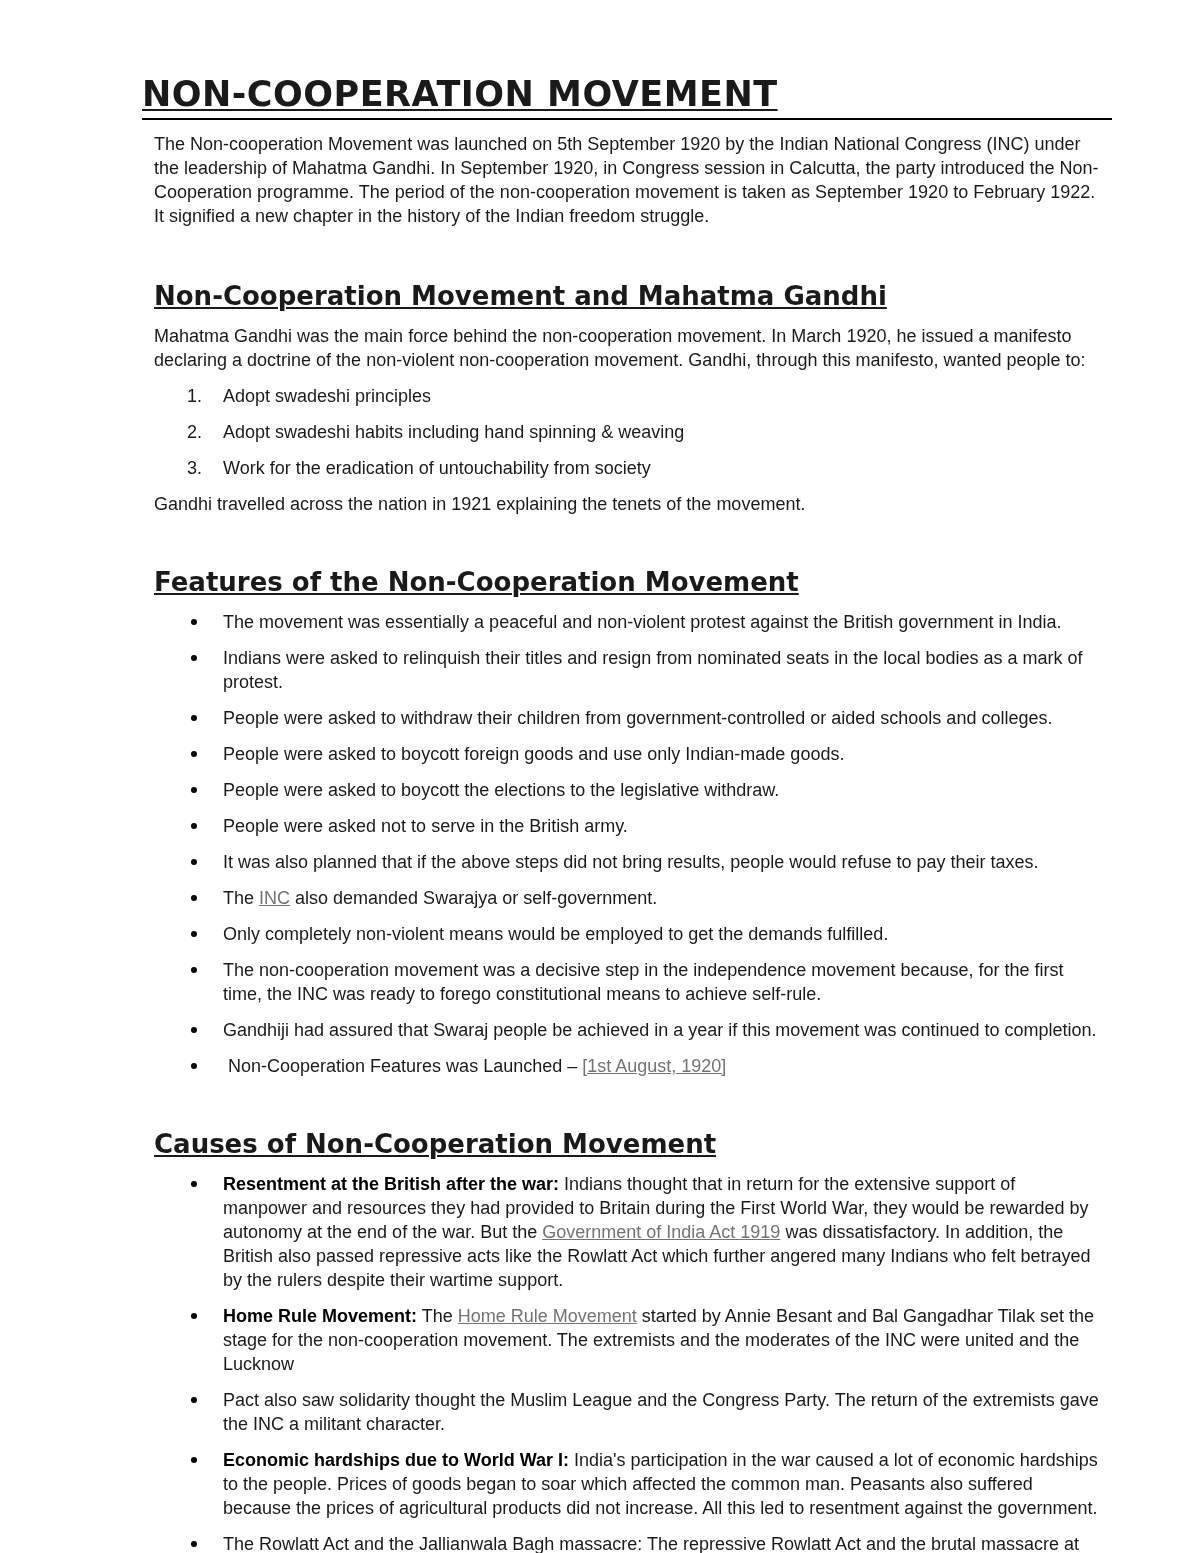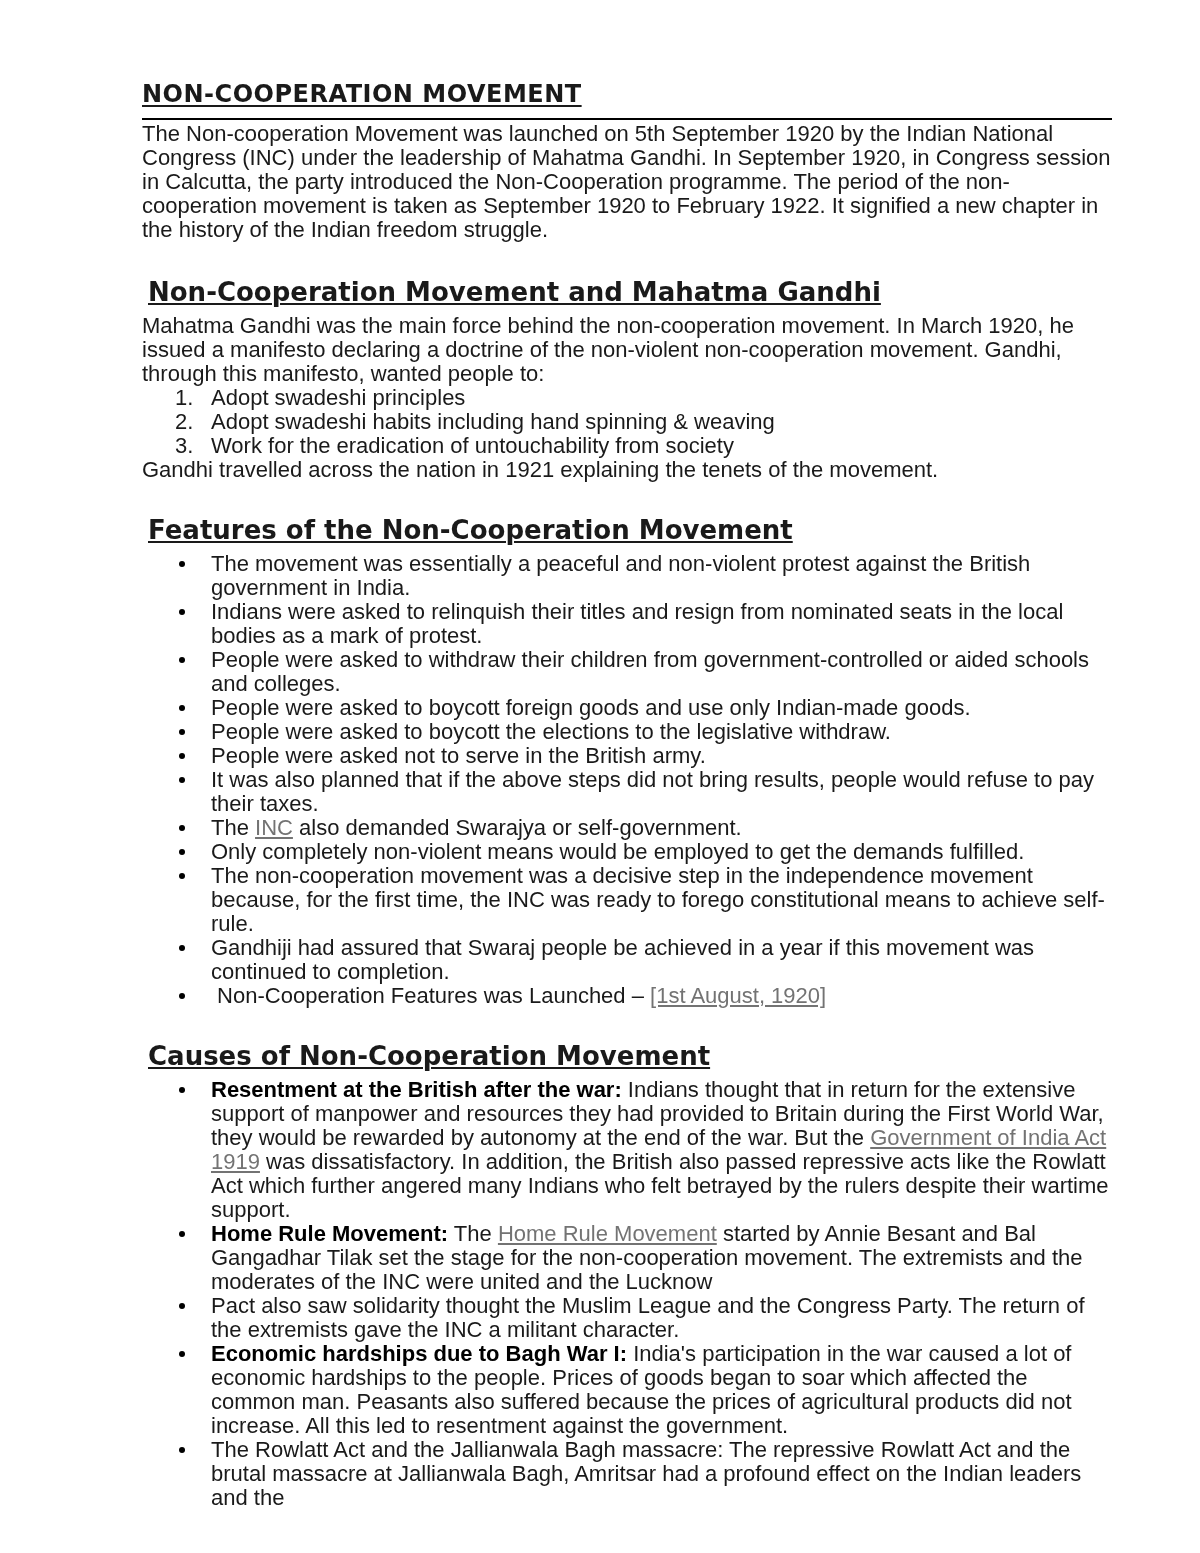--- a/index.html
+++ b/index.html
@@ -3,29 +3,29 @@
 <meta charset="utf-8">
 <style>
   html, body { margin: 0; padding: 0; background: #ffffff; }
   body {
     width: 1200px; height: 1553px; position: relative; overflow: hidden;
     font-family: "Liberation Sans", sans-serif; color: #1a1a1a;
   }
   .page { position: absolute; left: 142px; top: 72px; width: 970px; }
   .doc-title {
     font-family: "DejaVu Sans", sans-serif; font-weight: bold;
-    font-size: 24px; line-height: 44px; margin: 0;
+    font-size: 35px; line-height: 44px; margin: 0;
     text-decoration: underline; text-decoration-thickness: 2px; text-underline-offset: 3px;
     letter-spacing: 0.5px;
   }
   .title-rule { border: 0; border-top: 2px solid #000; margin: 2px 0 2px 0; }
-  p, li { font-size: 22px; line-height: 24px; margin: 0; }
+  p, li { font-size: 18px; line-height: 24px; margin: 12px; }
   .h2 {
     font-family: "DejaVu Sans", sans-serif; font-weight: bold;
-    font-size: 26px; line-height: 32px; margin: 6px;
+    font-size: 26px; line-height: 32px; margin: 12px;
     text-decoration: underline; text-decoration-thickness: 2px; text-underline-offset: 2px;
   }
   .gap-lg { height: 28px; }
   .gap-md { height: 26px; }
   ol, ul { margin: 0; padding: 0; }
   ol.num { list-style: none; }
   ol.num li { position: relative; padding-left: 69px; }
   ol.num li .n { position: absolute; left: 33px; }
   ul.bul { list-style: none; }
   ul.bul li { position: relative; padding-left: 69px; }
@@ -76,17 +76,17 @@
     <li><span class="b"></span><span style="white-space:pre"> Non-Cooperation Features was Launched – </span><a class="link" href="#">[1st August, 1920]</a></li>
   </ul>
 
   <div class="gap-md"></div>
 
   <h2 class="h2">Causes of Non-Cooperation Movement</h2>
   <ul class="bul">
     <li><span class="b"></span><strong>Resentment at the British after the war:</strong><span> Indians thought that in return for the extensive support of manpower and resources they had provided to Britain during the First World War, they would be rewarded by autonomy at the end of the war. But the </span><a class="link" href="#">Government of India Act 1919</a><span> was dissatisfactory. In addition, the British also passed repressive acts like the Rowlatt Act which further angered many Indians who felt betrayed by the rulers despite their wartime support.</span></li>
     <li><span class="b"></span><strong>Home Rule Movement:</strong><span> The </span><a class="link" href="#">Home Rule Movement</a><span> started by Annie Besant and Bal Gangadhar Tilak set the stage for the non-cooperation movement. The extremists and the moderates of the INC were united and the Lucknow</span></li>
     <li><span class="b"></span><span>Pact also saw solidarity thought the Muslim League and the Congress Party. The return of the extremists gave the INC a militant character.</span></li>
-    <li><span class="b"></span><strong>Economic hardships due to Bagh War I:</strong><span> India's participation in the war caused a lot of economic hardships to the people. Prices of goods began to soar which affected the common man. Peasants also suffered because the prices of agricultural products did not increase. All this led to resentment against the government.</span></li>
+    <li><span class="b"></span><strong>Economic hardships due to World War I:</strong><span> India's participation in the war caused a lot of economic hardships to the people. Prices of goods began to soar which affected the common man. Peasants also suffered because the prices of agricultural products did not increase. All this led to resentment against the government.</span></li>
     <li><span class="b"></span><span>The Rowlatt Act and the Jallianwala Bagh massacre: The repressive Rowlatt Act and the brutal massacre at Jallianwala Bagh, Amritsar had a profound effect on the Indian leaders and the</span></li>
   </ul>
 
 </div>
 
 </body></html>

